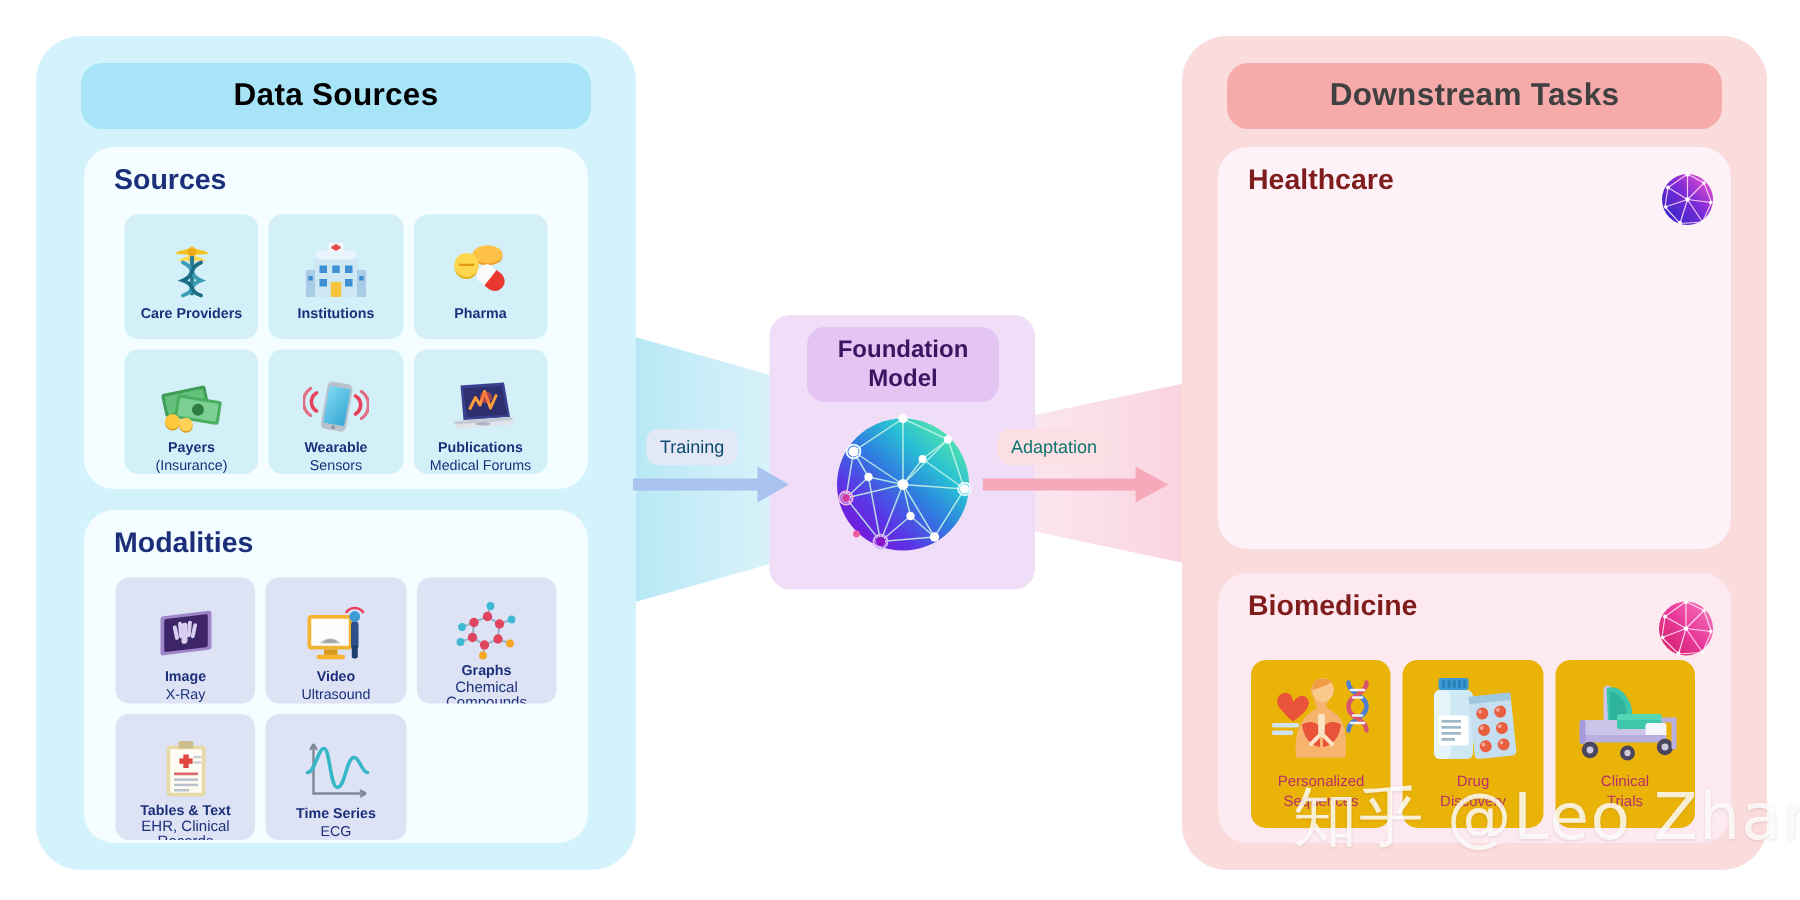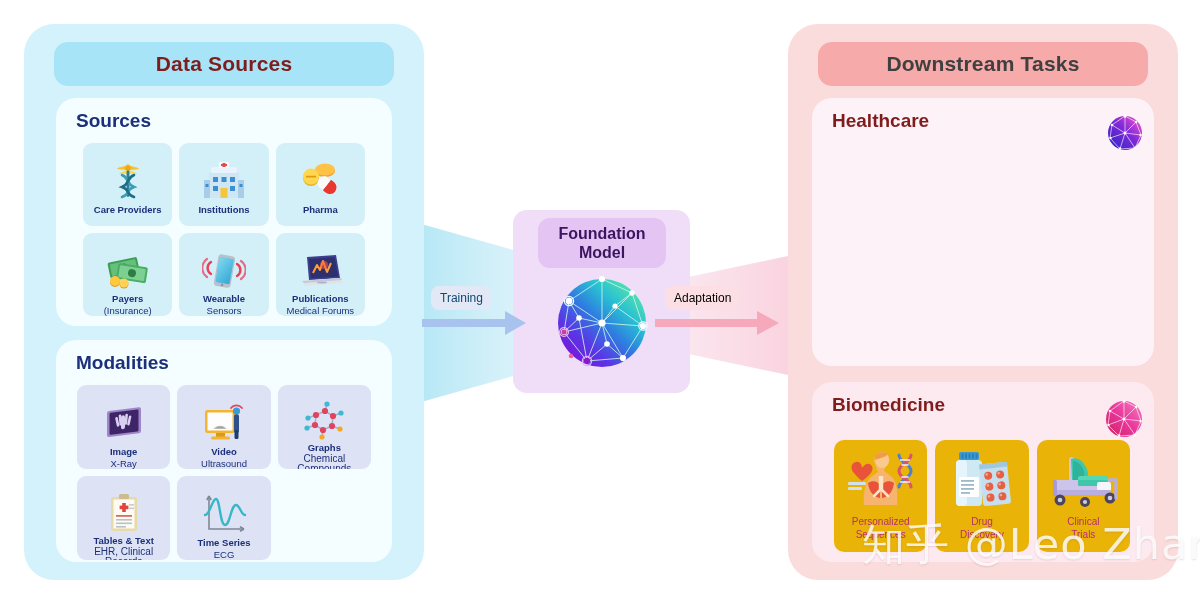--- a/index.html
+++ b/index.html
@@ -41,21 +41,21 @@
 
   .panel-header {
     position: absolute;
     left: 30px; right: 30px; top: 18px;
     height: 44px;
     border-radius: 14px;
     display: flex; align-items: center; justify-content: center;
     font-size: 21px; font-weight: bold;
     letter-spacing: .2px;
   }
-  #header-left { background: #a8e4f7; color: #7f1d1d; }
+  #header-left { background: #a8e4f7; color: #000000; }
   #header-right { background: #f7aaaa; color: #404040; }
 
   
   .inner-card {
     position: absolute;
     border-radius: 20px;
   }
   #card-sources   { left: 56px;  top: 98px;  width: 336px; height: 228px; background: #f4fdff; }
   #card-modalit   { left: 56px;  top: 340px; width: 336px; height: 222px; background: #f4fdff; }
   #card-health    { left: 812px; top: 98px;  width: 342px; height: 268px; background: #fdf2f8; }
@@ -123,21 +123,21 @@
 
   
   .flow-tag {
     position: absolute; z-index: 6;
     border-radius: 8px;
     display: flex; align-items: center; justify-content: center;
     font-size: 12px;
     padding: 5px 9px;
   }
   #tag-training   { left: 431px; top: 286px; background: #e3e8f7; color: #0c4a6e; }
-  #tag-adaptation { left: 665px; top: 286px; background: #fbdfe4; color: #000000; }
+  #tag-adaptation { left: 665px; top: 286px; background: #fbdfe4; color: #0f766e; }
 
   .flow-arrow { position: absolute; z-index: 5; }
   #arrow-training { left: 422px; top: 308px; }
   #arrow-adapt    { left: 655px; top: 308px; }
 
   
   .sub-card {
     position: absolute;
     border-radius: 12px;
     background: #fbe4f3;

